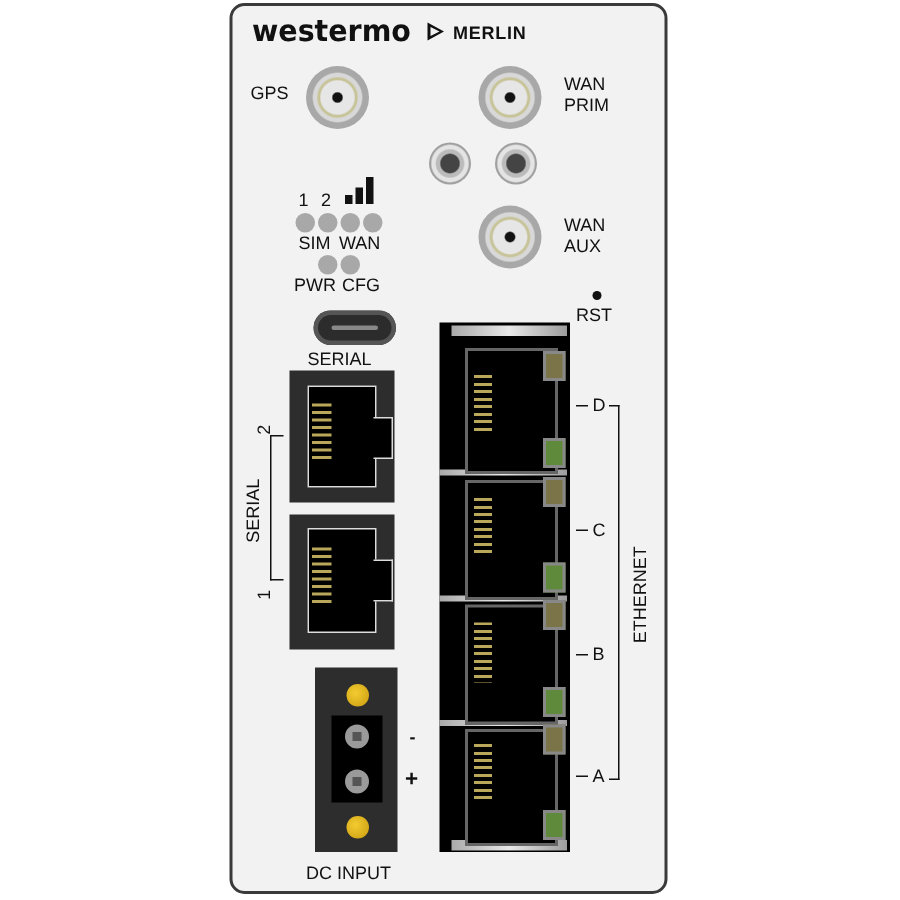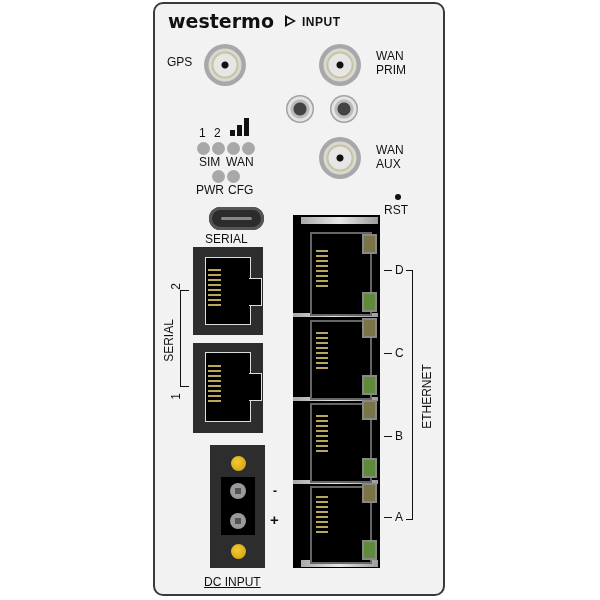--- a/index.html
+++ b/index.html
@@ -29,21 +29,21 @@
   .term{position:absolute;width:16px;height:16px;border-radius:50%;background:#9a9a9a;}
   .term::after{content:"";position:absolute;left:5px;top:5px;width:6px;height:6px;background:#555;}
 </style>
 </head>
 <body>
 
 <div class="panel"></div>
 
 <div class="logo">westermo</div>
 <div class="tri"></div>
-<div class="merlin">INPUT</div>
+<div class="merlin">MERLIN</div>
 
 <div class="lbl" style="left:167px;top:56px;">GPS</div>
 <div class="sma" style="left:204px;top:44px;"></div>
 
 <div class="sma" style="left:319px;top:44px;"></div>
 <div class="lbl" style="left:376px;top:50px;">WAN</div>
 <div class="lbl" style="left:376px;top:64px;text-align:right;">PRIM</div>
 
 <div class="screw" style="left:286px;top:95px;"></div>
 <div class="screw" style="left:330px;top:95px;"></div>
@@ -143,13 +143,13 @@
 
 <div class="dc">
   <div class="gold" style="left:21px;top:11px;"></div>
   <div class="abs" style="left:11px;top:32px;width:34px;height:58px;background:#000;"></div>
   <div class="term" style="left:20px;top:38px;"></div>
   <div class="term" style="left:20px;top:68px;"></div>
   <div class="gold" style="left:21px;top:99px;"></div>
 </div>
 <div class="lbl" style="left:273px;top:485px;font-weight:bold;">-</div>
 <div class="lbl" style="left:270px;top:513px;font-size:15px;font-weight:bold;">+</div>
-<div class="lbl" style="left:204px;top:576px;text-decoration:underline;">DC INPUT</div>
+<div class="lbl" style="left:204px;top:576px;">DC INPUT</div>
 
 </body></html>

